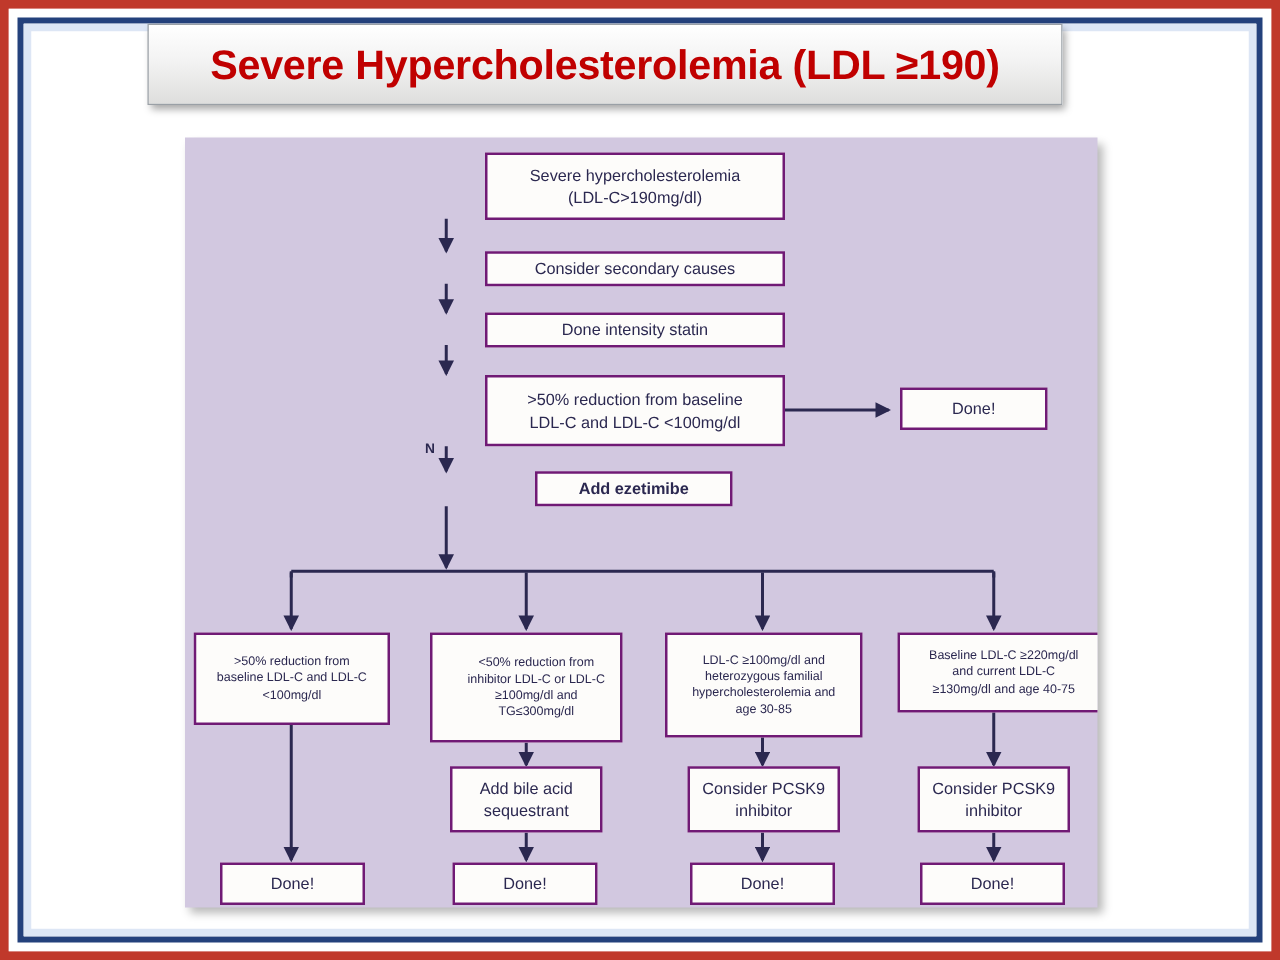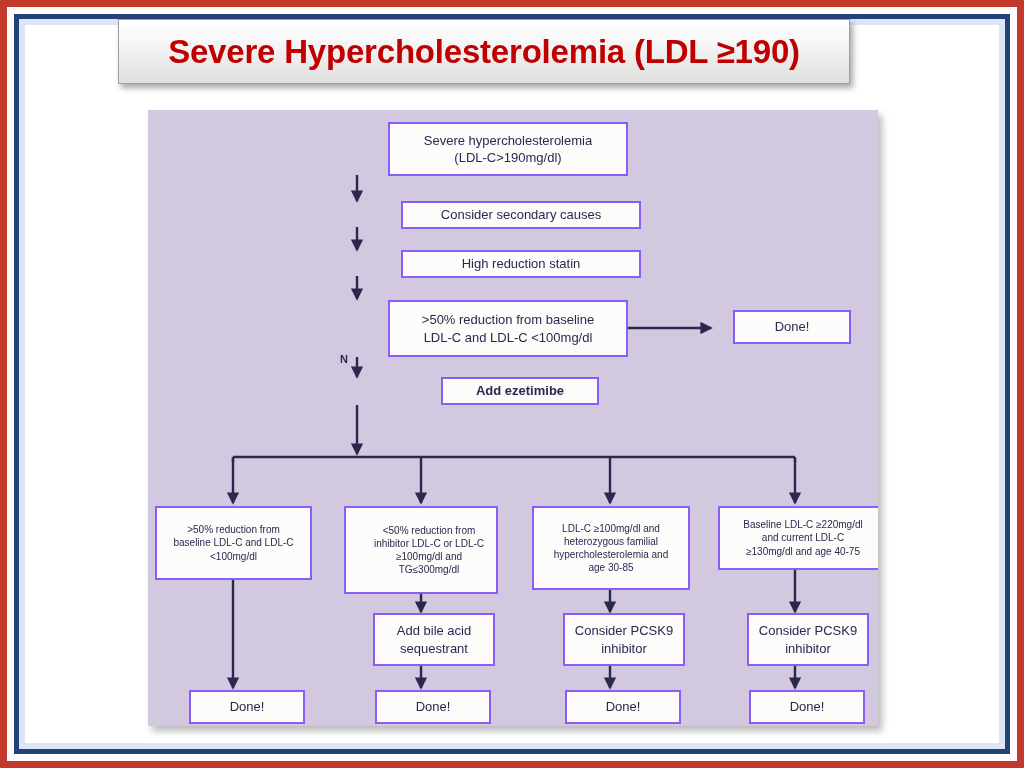--- a/index.html
+++ b/index.html
@@ -93,35 +93,35 @@
   #diagram-canvas svg {
     position: absolute;
     left: 0; top: 0;
   }
 
   
   .node {
     position: absolute;
     box-sizing: border-box;
     background: #fdfcfa;
-    border: 2px solid #8b5cf6;
+    border: 2px solid #701a75;
     display: flex;
     align-items: center;
     justify-content: center;
     text-align: center;
     color: #2b2850;
     font-family: "Liberation Sans", sans-serif;
     line-height: 1.32;
     padding: 2px 4px;
   }
   .node .lines { width: 100%; }
   .node .lines div { white-space: nowrap; }
 
   .n-big   { font-size: 13px; }
-  .n-mid   { font-size: 13px; margin-left: 13px; }
+  .n-mid   { font-size: 13px; }
   .n-small { font-size: 10px; }
 
   .edge-label {
     position: absolute;
     font-size: 11px;
     font-weight: bold;
     color: #2b2850;
     font-family: "Liberation Sans", sans-serif;
   }
 </style>
@@ -198,21 +198,21 @@
       </div>
 
       <div class="node n-mid" style="left:240px; top:91px; width:240px; height:28px;">
         <div class="lines">
           <div>Consider secondary causes</div>
         </div>
       </div>
 
       <div class="node n-mid" style="left:240px; top:140px; width:240px; height:28px;">
         <div class="lines">
-          <div>High reduction statin</div>
+          <div>Done intensity statin</div>
         </div>
       </div>
 
       <div class="node n-big" style="left:240px; top:190px; width:240px; height:57px;">
         <div class="lines">
           <div>&gt;50% reduction from baseline</div>
           <div>LDL-C and LDL-C &lt;100mg/dl</div>
         </div>
       </div>
 

